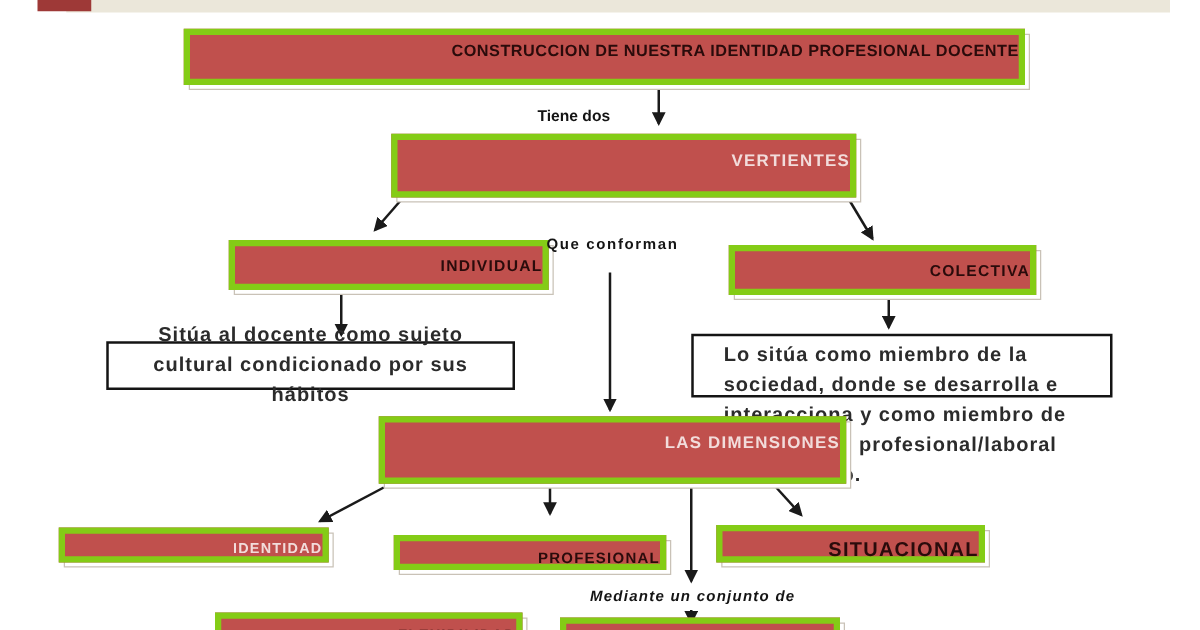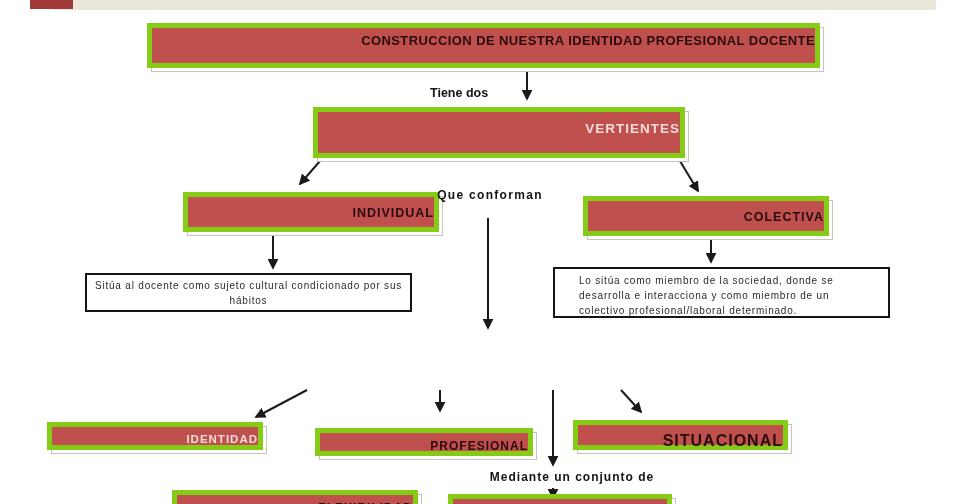--- a/index.html
+++ b/index.html
@@ -24,29 +24,29 @@
   .node-colectiva{left:583px;top:196px;width:246px;height:40px;padding-top:9px;font-size:12.5px;letter-spacing:1px;}
   .node-dimensiones{left:303px;top:333px;width:374px;height:54px;padding-top:8px;font-size:13.5px;letter-spacing:1px;}
   .node-personal{left:47px;top:422px;width:216px;height:28px;padding-top:6px;font-size:11.5px;letter-spacing:1px;}
   .node-profesional{left:315px;top:428px;width:218px;height:28px;padding-top:6px;font-size:12px;letter-spacing:1px;}
   .node-situacional{left:573px;top:420px;width:215px;height:30px;padding-top:7px;font-size:16px;letter-spacing:1px;}
   .node-flexibilidad{left:172px;top:490px;width:246px;height:38px;padding-top:6px;font-size:12px;letter-spacing:1px;}
   .node-bottom-right{left:448px;top:494px;width:224px;height:30px;}
 
   .wbox{
     position:absolute;background:#ffffff;border:2px solid #141414;box-sizing:border-box;
-    font-size:10px;font-weight:normal;letter-spacing:0.8px;color:#2b2b2b;line-height:1.5;
+    font-size:16px;font-weight:bold;letter-spacing:0.8px;color:#2b2b2b;line-height:1.5;
   }
   .wbox-individual{left:85px;top:273px;width:327px;height:39px;display:flex;align-items:center;justify-content:center;text-align:center;padding:2px 6px;}
   .wbox-colectiva{left:553px;top:267px;width:337px;height:51px;text-align:left;padding:4px 24px;}
 
   .conn-label{position:absolute;color:#141414;font-weight:bold;}
   .label-tiene-dos{left:430px;top:86px;width:92px;text-align:left;font-size:12.5px;}
   .label-que-conforman{left:425px;top:188px;width:130px;text-align:center;font-size:12px;letter-spacing:1.3px;}
-  .label-mediante{left:472px;top:470px;width:200px;text-align:center;font-size:12px;letter-spacing:1px;}
+  .label-mediante{left:472px;top:470px;width:200px;font-size:12px;letter-spacing:1px;font-style:italic;}
 
   svg.connectors{position:absolute;left:0;top:0;width:960px;height:504px;pointer-events:none;}
   svg.connectors line{stroke:#1a1a1a;stroke-width:2;}
 </style>
 </head>
 <body>
 
 <div class="page">
 
   <div class="top-strip"></div>
@@ -84,20 +84,21 @@
   <div class="rbox dark-label node-colectiva">COLECTIVA</div>
 
   <div class="wbox wbox-individual">
     <span>Sitúa al docente como sujeto cultural condicionado por sus hábitos</span>
   </div>
 
   <div class="wbox wbox-colectiva">
     <span>Lo sitúa como miembro de la sociedad, donde se desarrolla e interacciona y como miembro de un colectivo profesional/laboral determinado.</span>
   </div>
 
+  <div class="rbox light-label node-dimensiones">LAS DIMENSIONES</div>
 
   <div class="rbox light-label node-personal">IDENTIDAD</div>
 
   <div class="rbox dark-label node-profesional">PROFESIONAL</div>
 
   <div class="rbox dark-label node-situacional">SITUACIONAL</div>
 
   <div class="conn-label label-mediante">Mediante un conjunto de</div>
 
   <div class="rbox dark-label node-flexibilidad">FLEXIBILIDAD</div>

